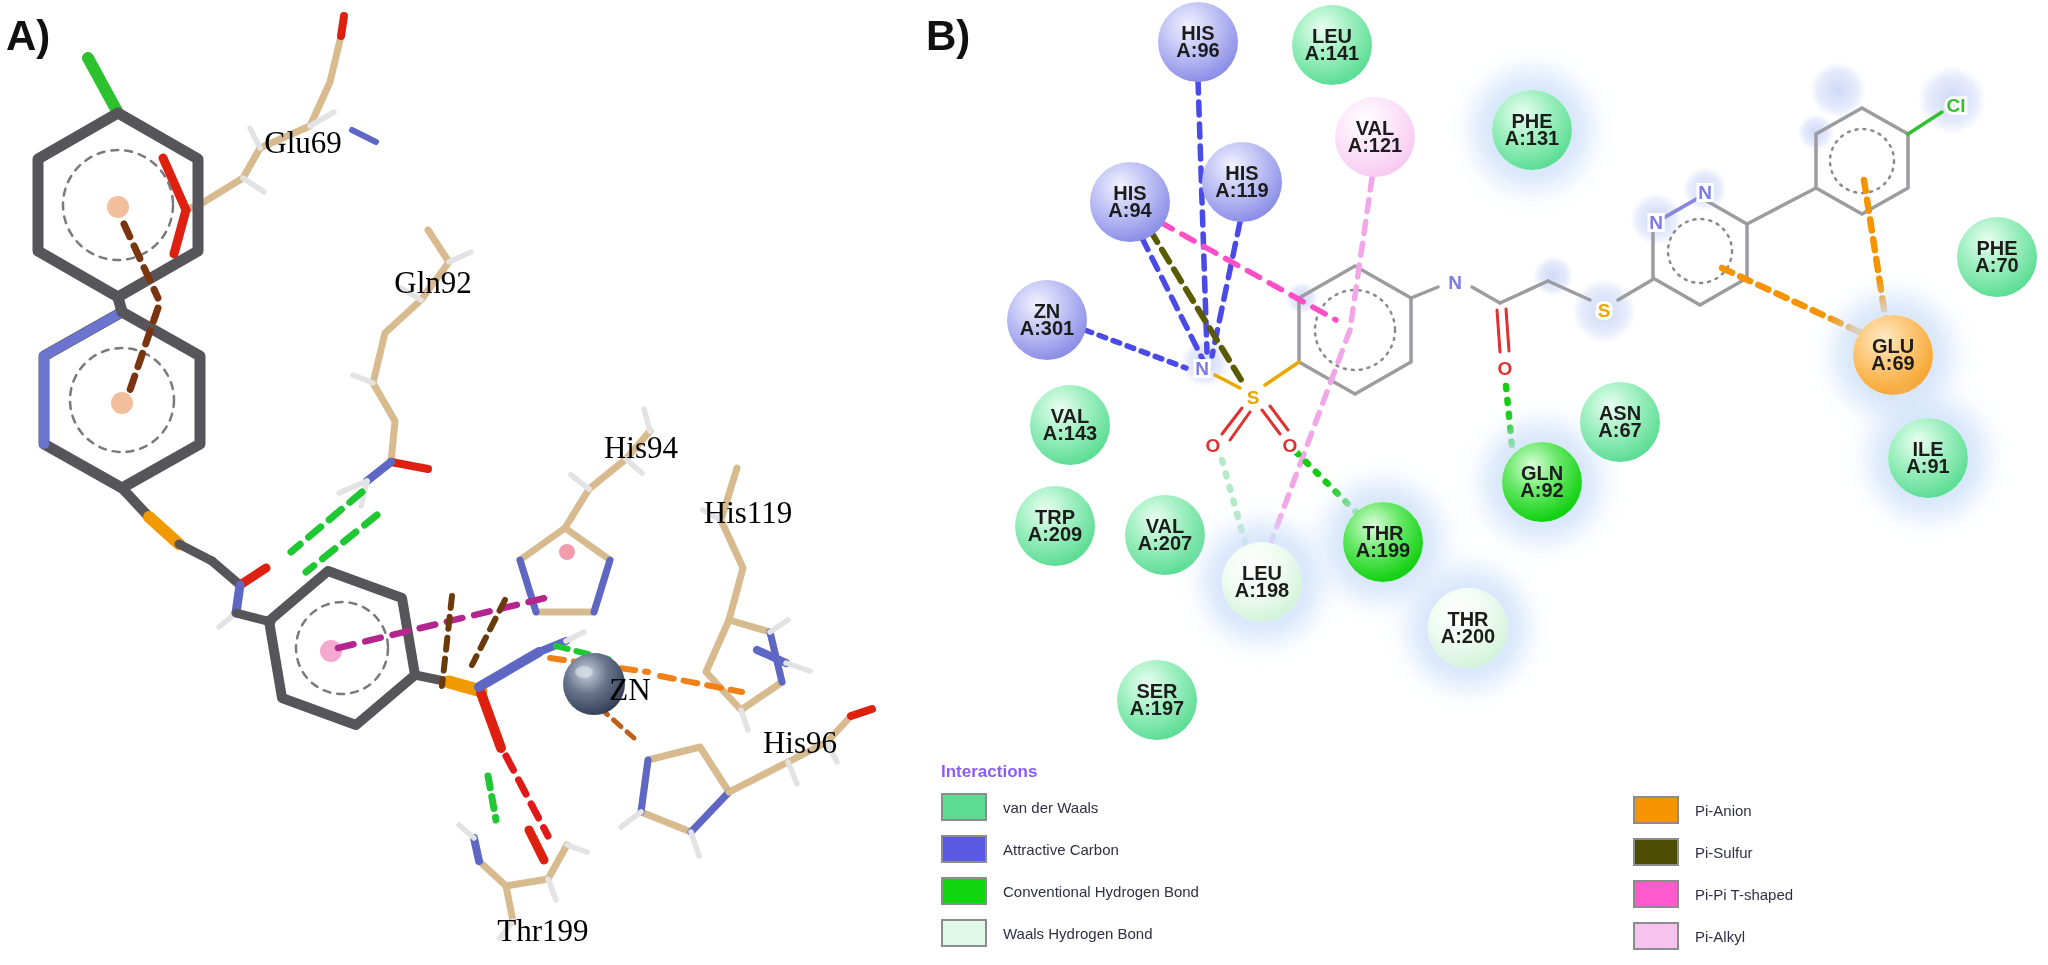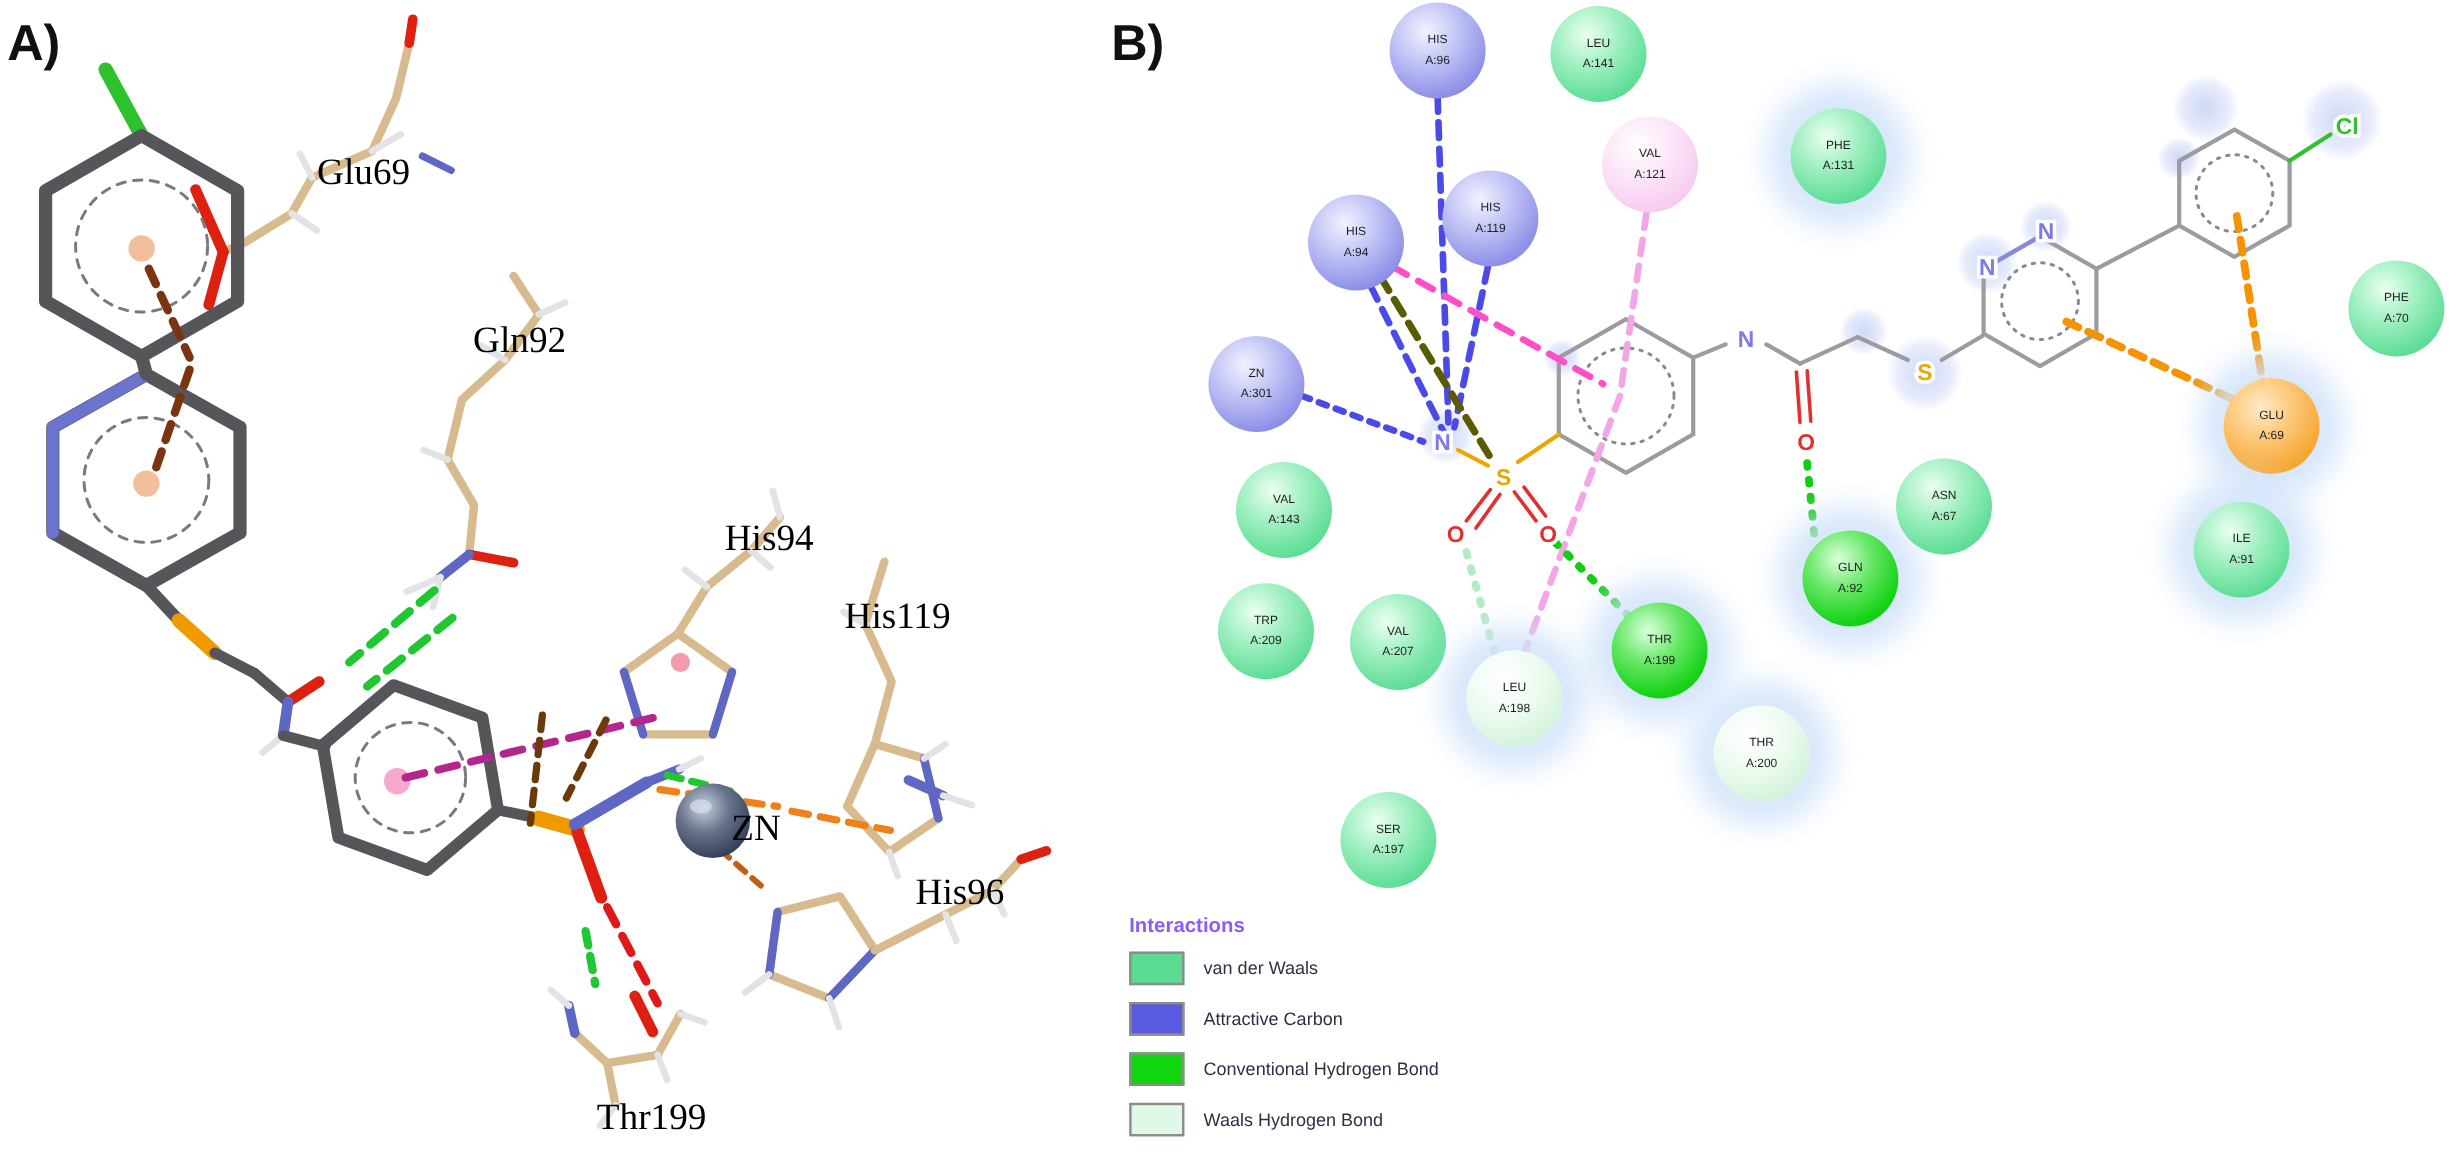--- a/index.html
+++ b/index.html
@@ -4,21 +4,21 @@
 <style>
   html,body{margin:0;padding:0;background:#fff;}
   #canvas{position:relative;width:2048px;height:965px;background:#ffffff;overflow:hidden;
           font-family:"Liberation Sans",sans-serif;}
   #art{position:absolute;left:0;top:0;z-index:1;}
   .panel-letter{position:absolute;z-index:5;font-weight:bold;font-size:42px;color:#111;
                 font-family:"Liberation Sans",sans-serif;}
   
   .bubble{position:absolute;z-index:3;width:80px;height:80px;border-radius:50%;
           display:flex;flex-direction:column;align-items:center;justify-content:center;
-          font-weight:400;font-size:10px;line-height:17px;color:#1c1c1c;text-align:right;}
+          font-weight:700;font-size:20px;line-height:17px;color:#1c1c1c;text-align:right;}
   .bubble.halo{box-shadow:0 0 24px 20px rgba(208,226,250,0.85);}
   .bubble.vdw{background:radial-gradient(circle at 38% 30%, #eafff2 0%, #a2f0c2 35%, #58dc92 78%, #46cc82 100%);}
   .bubble.attractive{background:radial-gradient(circle at 38% 30%, #f2f2ff 0%, #bcbef4 40%, #888ce6 78%, #7478d8 100%);}
   .bubble.conventional{background:radial-gradient(circle at 38% 30%, #dbffdb 0%, #6ae86a 35%, #16d216 72%, #0cc50c 100%);}
   .bubble.carbonhb{background:radial-gradient(circle at 38% 30%, #ffffff 0%, #effbf1 40%, #cef2d7 82%, #c2eecd 100%);}
   .bubble.pialkyl{background:radial-gradient(circle at 38% 30%, #ffffff 0%, #fce4f8 40%, #f6c6ef 82%, #f2baec 100%);}
   .bubble.pianion{background:radial-gradient(circle at 38% 30%, #ffeac6 0%, #fdc97b 35%, #f7a835 72%, #f09a1e 100%);}
   
   #legend-title{position:absolute;left:941px;top:762px;z-index:4;font-weight:bold;font-size:17px;color:#8b5cf6;}
   .legend-col{position:absolute;z-index:4;display:flex;flex-direction:column;gap:12px;}
@@ -313,21 +313,21 @@
         <span>A:92</span>
       </div>
       <div class="bubble vdw" style="left: 1580px; top: 382px;">
         <span>ASN</span>
         <span>A:67</span>
       </div>
       <div class="bubble pianion halo" style="left: 1853px; top: 315px;">
         <span>GLU</span>
         <span>A:69</span>
       </div>
-      <div class="bubble vdw halo" style="left: 1828px; top: 418px;">
+      <div class="bubble vdw halo" style="left: 1888px; top: 418px;">
         <span>ILE</span>
         <span>A:91</span>
       </div>
       <div class="bubble vdw" style="left: 1957px; top: 217px;">
         <span>PHE</span>
         <span>A:70</span>
       </div>
     </div>
 
   <div id="legend-title">Interactions</div>
@@ -342,14 +342,32 @@
       </div>
       <div class="legend-row">
         <span class="legend-swatch" style="background: rgb(15, 214, 15);"></span>
         <span class="legend-label">Conventional Hydrogen Bond</span>
       </div>
       <div class="legend-row">
         <span class="legend-swatch" style="background: rgb(223, 248, 232);"></span>
         <span class="legend-label">Waals Hydrogen Bond</span>
       </div>
     </div>
+  <div id="legend-right" class="legend-col">
+      <div class="legend-row">
+        <span class="legend-swatch" style="background: rgb(245, 147, 0);"></span>
+        <span class="legend-label">Pi-Anion</span>
+      </div>
+      <div class="legend-row">
+        <span class="legend-swatch" style="background: rgb(77, 77, 0);"></span>
+        <span class="legend-label">Pi-Sulfur</span>
+      </div>
+      <div class="legend-row">
+        <span class="legend-swatch" style="background: rgb(255, 90, 205);"></span>
+        <span class="legend-label">Pi-Pi T-shaped</span>
+      </div>
+      <div class="legend-row">
+        <span class="legend-swatch" style="background: rgb(247, 194, 238);"></span>
+        <span class="legend-label">Pi-Alkyl</span>
+      </div>
+    </div>
 
 </div>
 
 </body></html>

